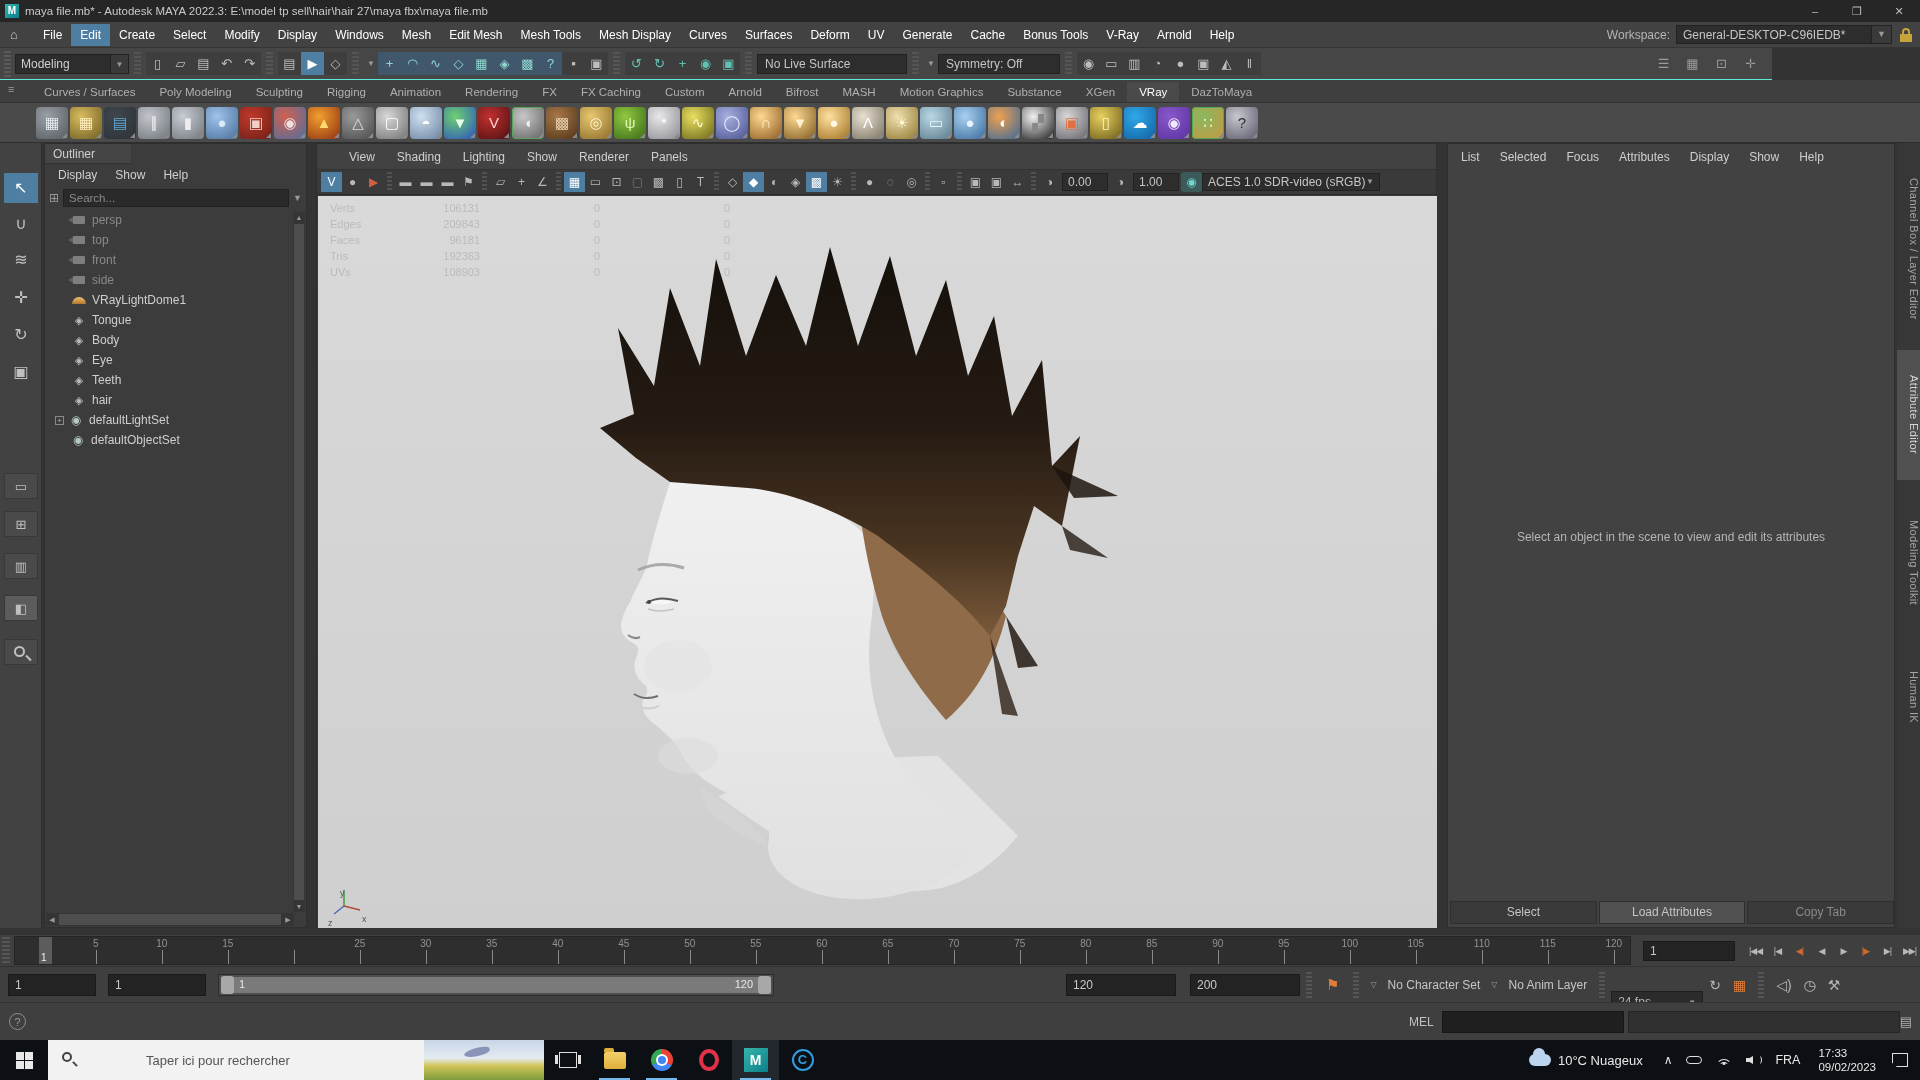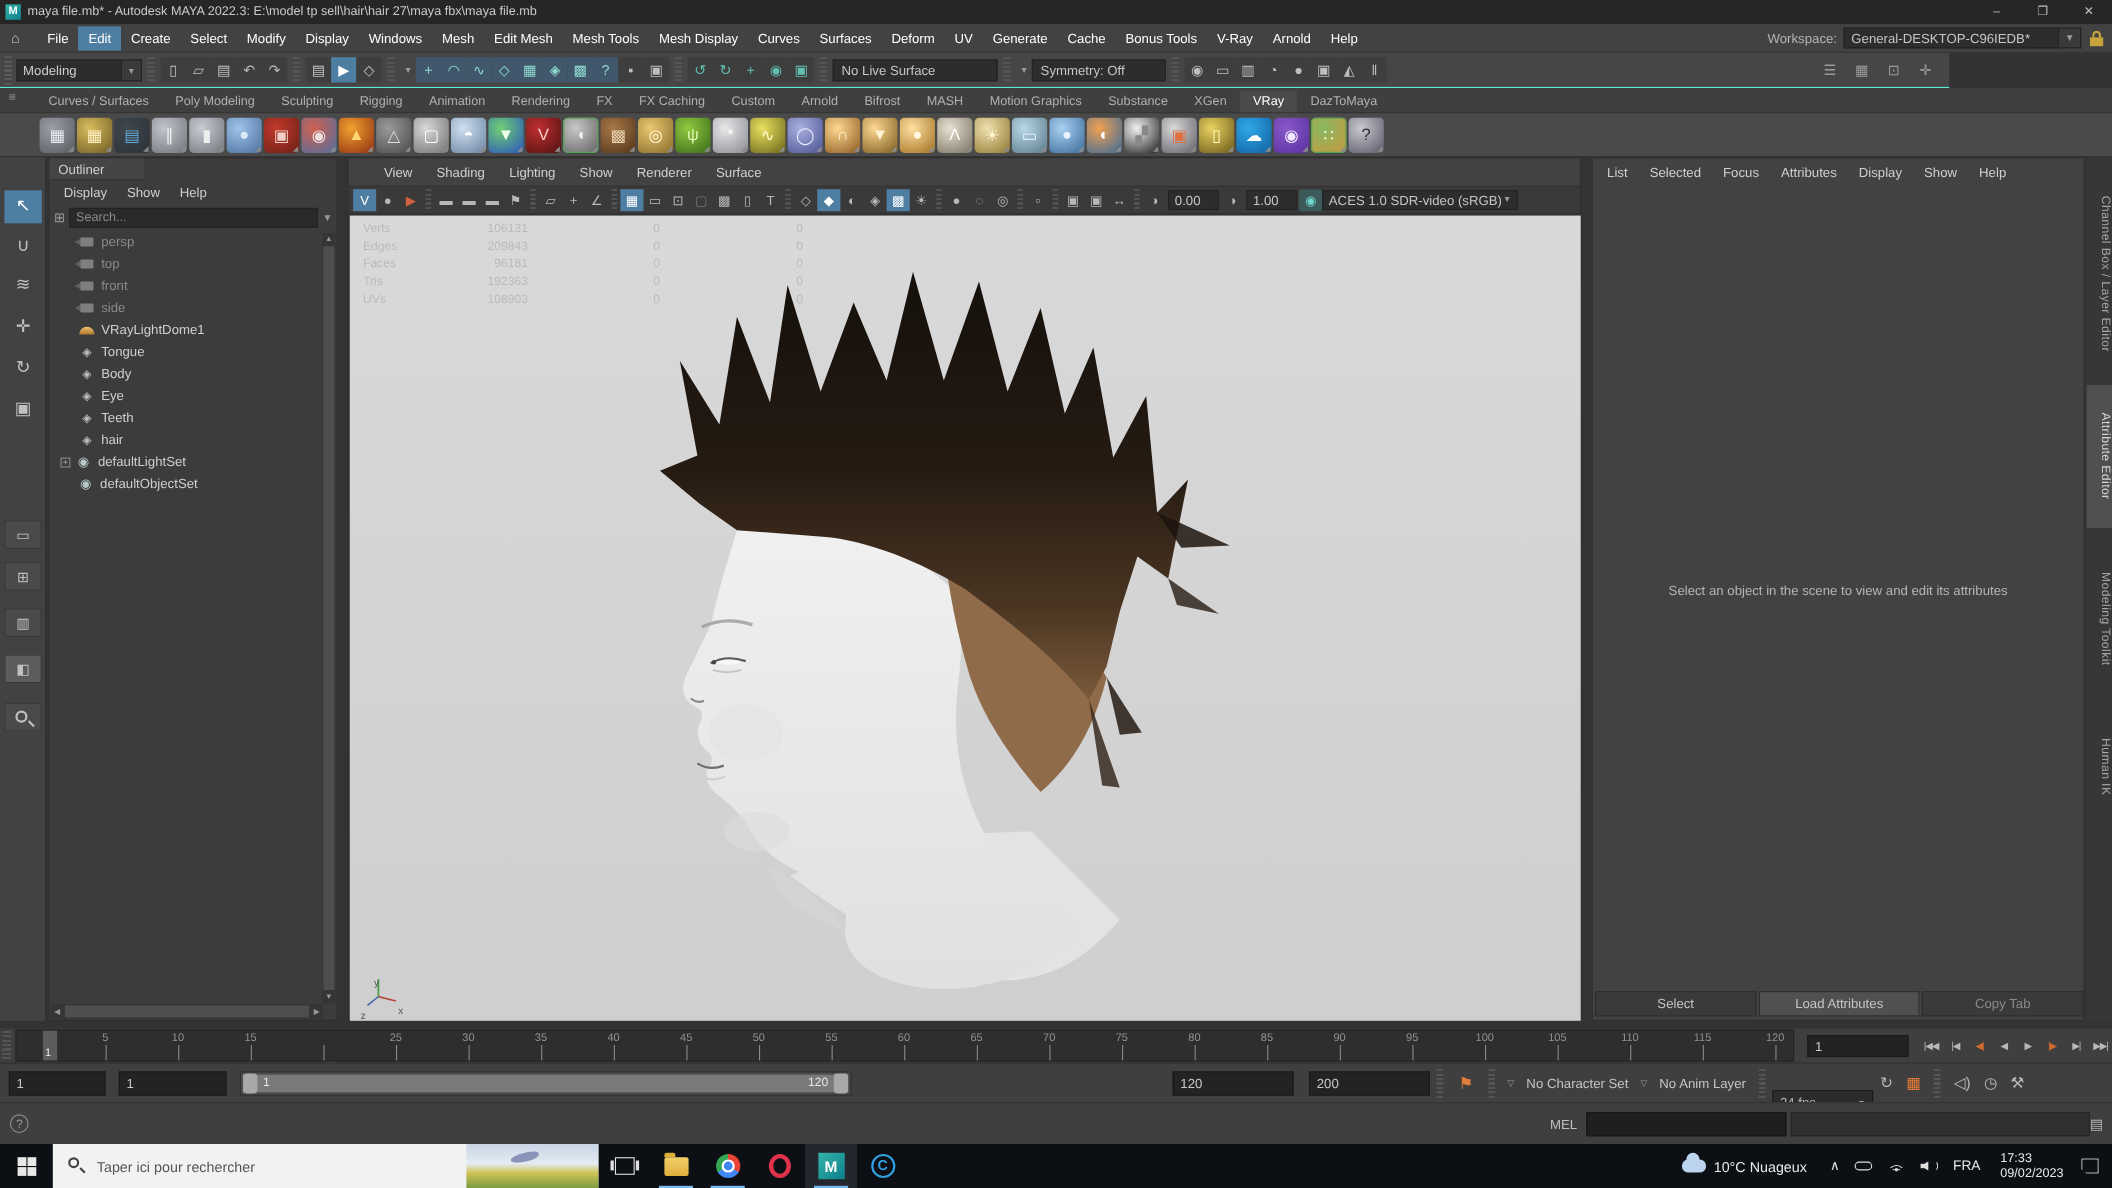--- a/index.html
+++ b/index.html
@@ -173,21 +173,21 @@
 
   
   #taskbar { left:0; top:1040px; width:1920px; height:40px; background:#0c0f13; display:flex; align-items:stretch; }
   #start-btn { width:48px; display:flex; align-items:center; justify-content:center; }
   #start-grid { width:17px; height:17px; display:grid; grid-template-columns:8px 8px; grid-template-rows:8px 8px; gap:1px; }
   #start-grid i { background:#e8e8e8; }
   #search-box { width:496px; background:#f2f2f2; display:flex; align-items:center; position:relative; }
   #search-glass { position:relative; width:16px; height:16px; margin:0 10px 0 14px; }
   #search-glass .lens { position:absolute; left:0; top:0; width:10px; height:10px; border:2px solid #444; border-radius:50%; }
   #search-glass .handle { position:absolute; left:10px; top:11px; width:6px; height:2px; background:#444; transform:rotate(45deg); }
-  #search-input { border:none; outline:none; background:transparent; color:#be185d; font-size:13px; width:260px; font-family:inherit; }
+  #search-input { border:none; outline:none; background:transparent; color:#be185d; font-size:13px; width:260px; font-family:inherit;text-align:center; }
   #search-input::placeholder { color:#555; }
   #search-img { position:absolute; right:0; top:0; width:120px; height:40px; background:linear-gradient(#c9d6e6 0%,#e4ebf2 45%,#cfc457 65%,#7e9c3e 100%); }
   #search-img .bird { position:absolute; left:40px; top:8px; width:26px; height:8px; background:#8a93b8; border-radius:60% 40% 50% 50%; transform:rotate(-12deg); }
   .tb-app { width:47px; display:flex; align-items:center; justify-content:center; position:relative; }
   .tb-app.run::after { content:""; position:absolute; left:8px; bottom:0; width:31px; height:2px; background:#76b9ed; }
   .tb-app.activeapp { background:#23282e; }
   .ico-taskview { width:18px; height:16px; border:1.5px solid #e0e0e0; position:relative; }
   .ico-taskview::before { content:""; position:absolute; left:-5px; top:2px; width:3px; height:9px; background:#e0e0e0; }
   .ico-taskview::after { content:""; position:absolute; right:-5px; top:2px; width:3px; height:9px; background:#e0e0e0; }
   .ico-folder { width:22px; height:17px; background:linear-gradient(#f3d06a,#dfaf3c); border-radius:2px; position:relative; }
@@ -481,21 +481,21 @@
       </div>
     </div>
 
     <div id="viewport" class="abs">
       <div id="vp-menus">
           <div class="vm">View</div>
           <div class="vm">Shading</div>
           <div class="vm">Lighting</div>
           <div class="vm">Show</div>
           <div class="vm">Renderer</div>
-          <div class="vm">Surface</div>
+          <div class="vm">Panels</div>
         </div>
       <div id="vp-toolbar">
           <div class="vtc on">V</div>
           <div class="vtc">●</div>
           <div class="vtc" style="color: rgb(208, 96, 64);">▶</div>
           <div class="vsep"></div>
           <div class="vtc">▬</div>
           <div class="vtc">▬</div>
           <div class="vtc">▬</div>
           <div class="vtc">⚑</div>

